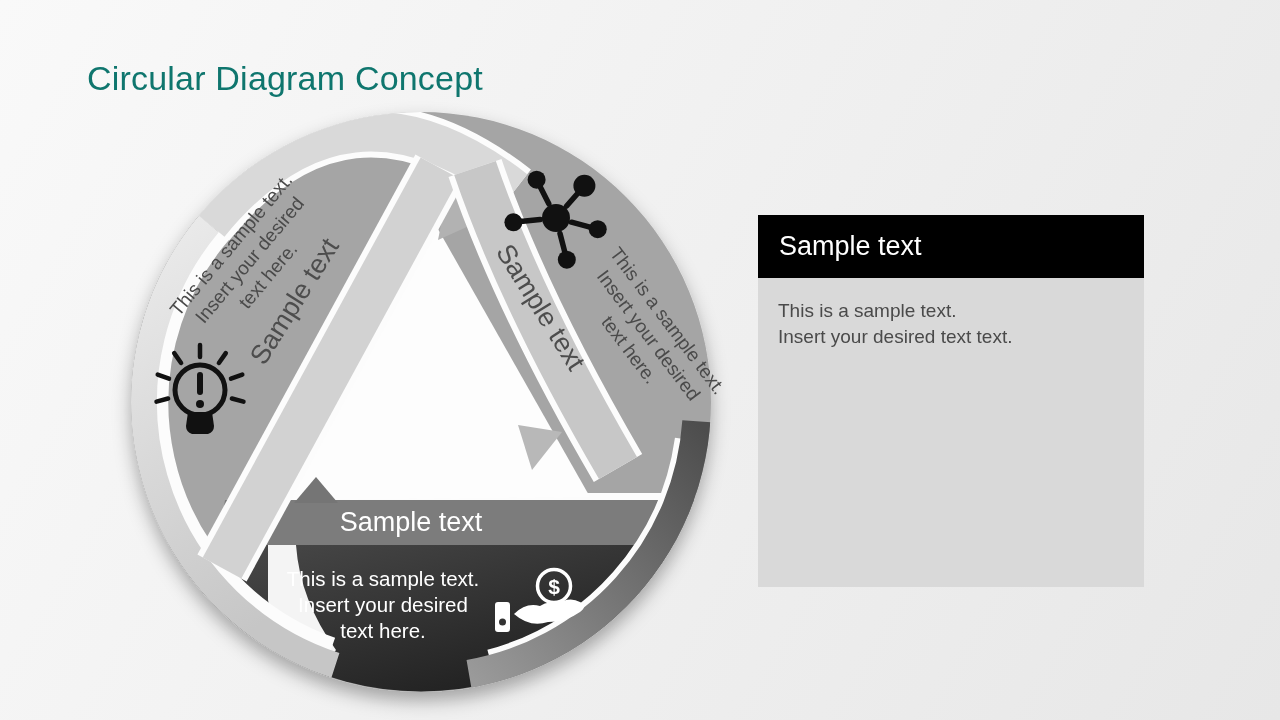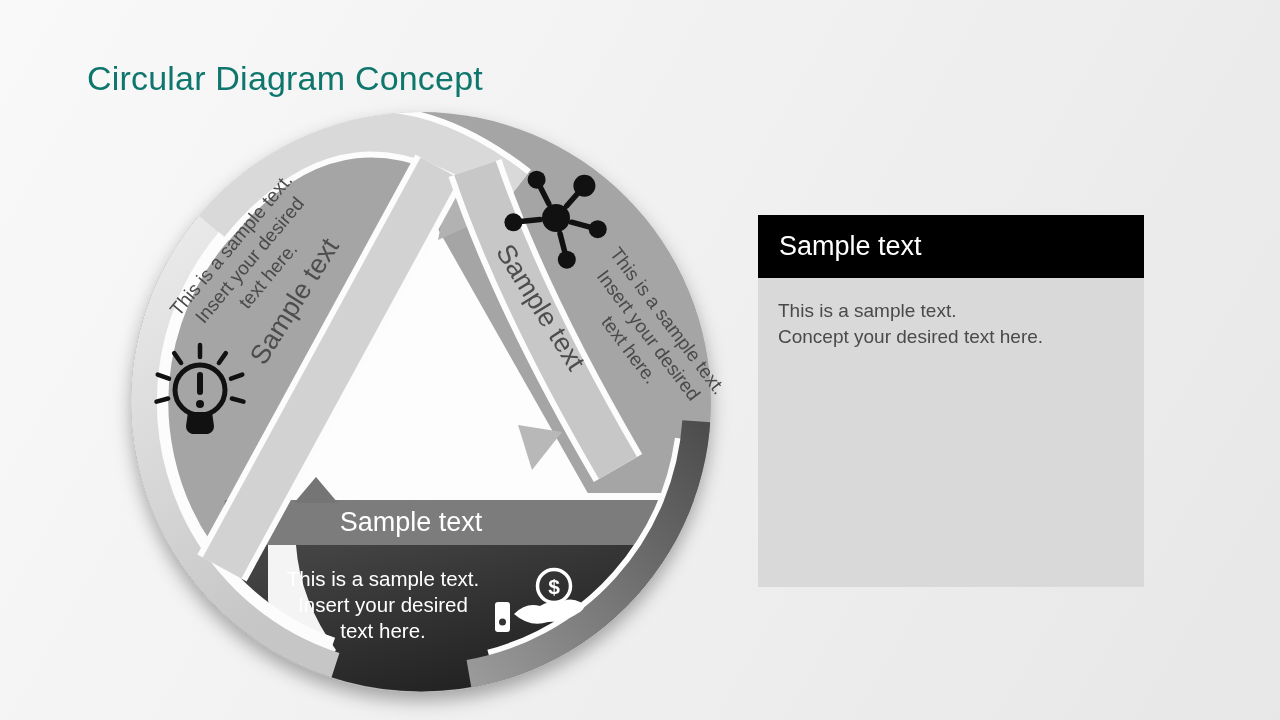--- a/index.html
+++ b/index.html
@@ -154,15 +154,15 @@
     <path d="M-26,10 Q-14,-2 0,2 Q8,-4 16,0 Q30,-8 40,-2 Q48,2 40,8 Q26,18 8,18 Q-10,24 -26,10 Z" fill="#fff"></path>
   </g>
 </svg>
 
 <div class="panel">
   <div class="panel-header">
     <span class="panel-header-title">Sample text</span>
   </div>
   <div class="panel-body">
     <div>This is a sample text.</div>
-    <div>Concept your desired text here.</div>
+    <div>Insert your desired text text.</div>
   </div>
 </div>
 
 </body></html>

